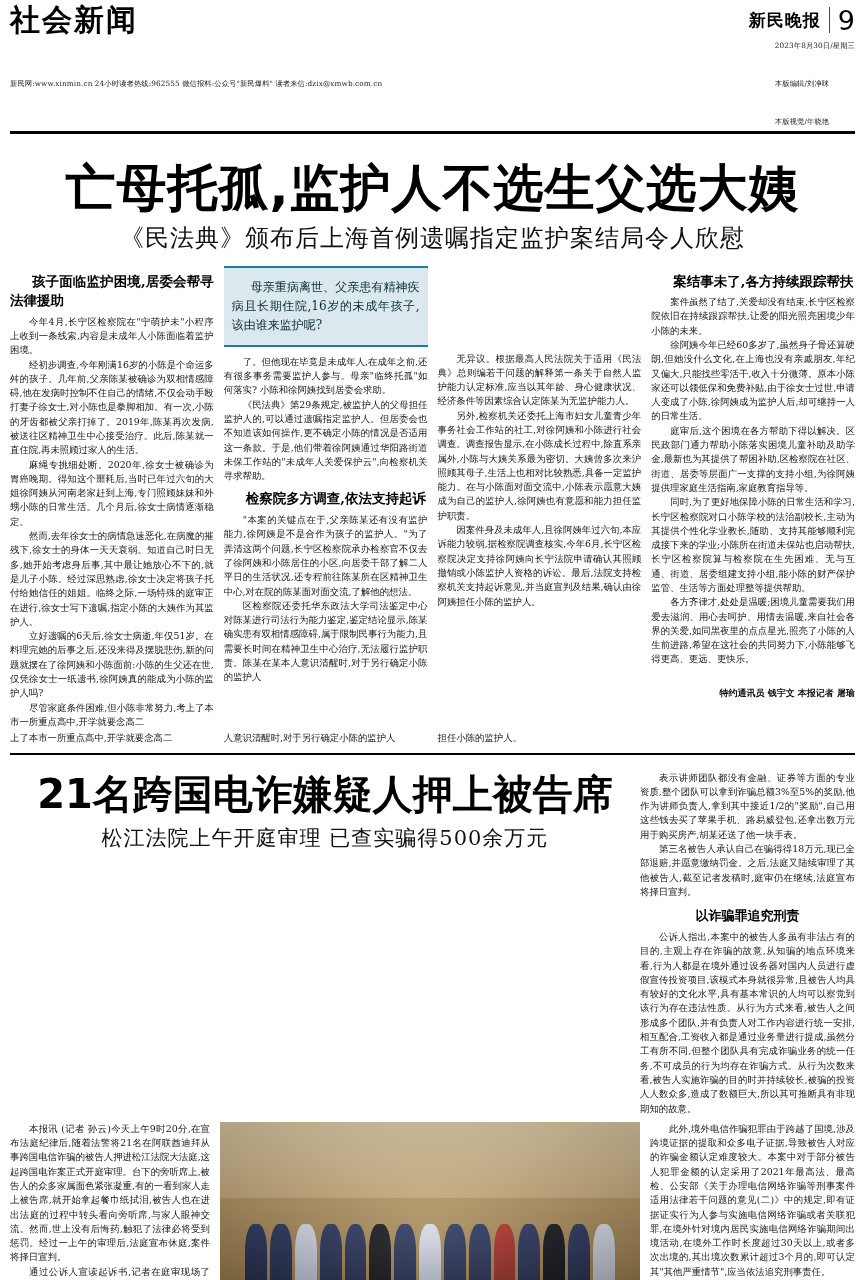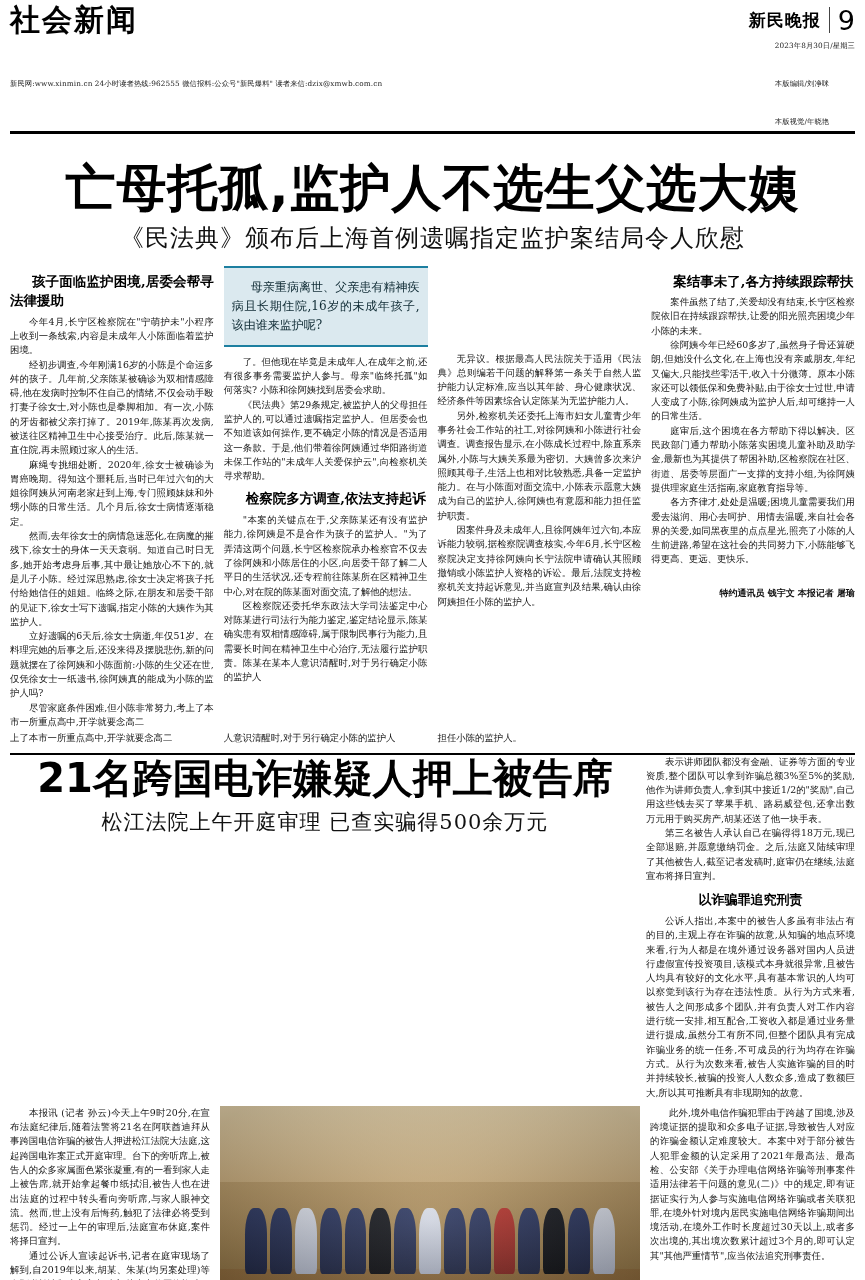--- a/index.html
+++ b/index.html
@@ -65,21 +65,21 @@
   }
   .leadbox p{margin:0;text-indent:19px;font-size:12px;line-height:1.62;color:#0e2a33;text-align:justify;}
 
   .byline{font-size:9px;text-align:right;margin-top:20px;font-weight:700;color:#111;}
 
   
   .article-sep{margin:7px 0 0 0;}
   .article-sep .t{height:2px;background:#000;}
 
   
-  .h2-zone{display:flex;gap:6px;margin-top:0;}
+  .h2-zone{display:flex;gap:0;margin-top:16px;}
   .h2-left{flex:0 0 630px;text-align:center;}
   .headline2{
     font-family:"DejaVu Sans","Liberation Sans",sans-serif;
     font-size:40px;font-weight:700;line-height:1.16;letter-spacing:0px;color:#000;white-space:nowrap;
   }
   .headline2-sub{font-size:21px;letter-spacing:1px;margin-top:7px;color:#111;white-space:nowrap;}
   .h2-right{flex:1 1 0;min-width:0;}
 
   
   .photo{
@@ -138,21 +138,21 @@
   </div>
 
   <div class="cols">
 
     <div class="col">
       <div class="subhead">孩子面临监护困境,居委会帮寻法律援助</div>
       <div class="body-text">
         <p>今年4月,长宁区检察院在"宁萌护未"小程序上收到一条线索,内容是未成年人小陈面临着监护困境。</p>
         <p>经初步调查,今年刚满16岁的小陈是个命运多舛的孩子。几年前,父亲陈某被确诊为双相情感障碍,他在发病时控制不住自己的情绪,不仅会动手殴打妻子徐女士,对小陈也是拳脚相加。有一次,小陈的牙齿都被父亲打掉了。2019年,陈某再次发病,被送往区精神卫生中心接受治疗。此后,陈某就一直住院,再未照顾过家人的生活。</p>
         <p>麻绳专挑细处断。2020年,徐女士被确诊为胃癌晚期。得知这个噩耗后,当时已年过六旬的大姐徐阿姨从河南老家赶到上海,专门照顾妹妹和外甥小陈的日常生活。几个月后,徐女士病情逐渐稳定。</p>
-        <p>然而,去年徐女士的病情急速恶化,在病魔的摧残下,徐女士的身体一天天衰弱。知道自己时日无多,她开始考虑身后事,其中最让她放心不下的,就是儿子小陈。经过深思熟虑,徐女士决定将孩子托付给她信任的姐姐。临终之际,在朋友和居委干部的见证下,徐女士写下遗嘱,指定小陈的大姨作为其监护人。</p>
+        <p>然而,去年徐女士的病情急速恶化,在病魔的摧残下,徐女士的身体一天天衰弱。知道自己时日无多,她开始考虑身后事,其中最让她放心不下的,就是儿子小陈。经过深思熟虑,徐女士决定将孩子托付给她信任的姐姐。临终之际,一场特殊的庭审正在进行,徐女士写下遗嘱,指定小陈的大姨作为其监护人。</p>
         <p>立好遗嘱的6天后,徐女士病逝,年仅51岁。在料理完她的后事之后,还没来得及摆脱悲伤,新的问题就摆在了徐阿姨和小陈面前:小陈的生父还在世,仅凭徐女士一纸遗书,徐阿姨真的能成为小陈的监护人吗?</p>
         <p>尽管家庭条件困难,但小陈非常努力,考上了本市一所重点高中,开学就要念高二</p>
       </div>
     </div>
 
     <div class="col">
       <div class="leadbox">
         <p>母亲重病离世、父亲患有精神疾病且长期住院,16岁的未成年孩子,该由谁来监护呢?</p>
       </div>
       <div class="body-text">
@@ -174,20 +174,21 @@
         <p>因案件身及未成年人,且徐阿姨年过六旬,本应诉能力较弱,据检察院调查核实,今年6月,长宁区检察院决定支持徐阿姨向长宁法院申请确认其照顾撤销或小陈监护人资格的诉讼。最后,法院支持检察机关支持起诉意见,并当庭宣判及结果,确认由徐阿姨担任小陈的监护人。</p>
       </div>
     </div>
 
     <div class="col">
       <div class="subhead">案结事未了,各方持续跟踪帮扶</div>
       <div class="body-text">
         <p>案件虽然了结了,关爱却没有结束,长宁区检察院依旧在持续跟踪帮扶,让爱的阳光照亮困境少年小陈的未来。</p>
         <p>徐阿姨今年已经60多岁了,虽然身子骨还算硬朗,但她没什么文化,在上海也没有亲戚朋友,年纪又偏大,只能找些零活干,收入十分微薄。原本小陈家还可以领低保和免费补贴,由于徐女士过世,申请人变成了小陈,徐阿姨成为监护人后,却可继持一人的日常生活。</p>
         <p>庭审后,这个困境在各方帮助下得以解决。区民政部门通力帮助小陈落实困境儿童补助及助学金,最新也为其提供了帮困补助,区检察院在社区、街道、居委等层面广一支撑的支持小组,为徐阿姨提供理家庭生活指南,家庭教育指导等。</p>
+        <p>同时,为了更好地保障小陈的日常生活和学习,长宁区检察院对口小陈学校的法治副校长,主动为其提供个性化学业教长,随助、支持其能够顺利完成接下来的学业;小陈所在街道未保站也启动帮扶,长宁区检察院算与检察院在生先困难、无与互通、街道、居委组建支持小组,能小陈的财产保护监管、生活等方面处理整等提供帮助。</p>
         <p>各方齐律才,处处是温暖;困境儿童需要我们用爱去滋润、用心去呵护、用情去温暖,来自社会各界的关爱,如同黑夜里的点点星光,照亮了小陈的人生前进路,希望在这社会的共同努力下,小陈能够飞得更高、更远、更快乐。</p>
       </div>
       <div class="byline">特约通讯员 钱宇文 本报记者 屠瑜</div>
     </div>
   </div>
 
   <div class="cols" style="margin-top:2px">
     <div class="col body-text">上了本市一所重点高中,开学就要念高二</div>
     <div class="col body-text">人意识清醒时,对于另行确定小陈的监护人</div>
     <div class="col body-text">担任小陈的监护人。</div>

